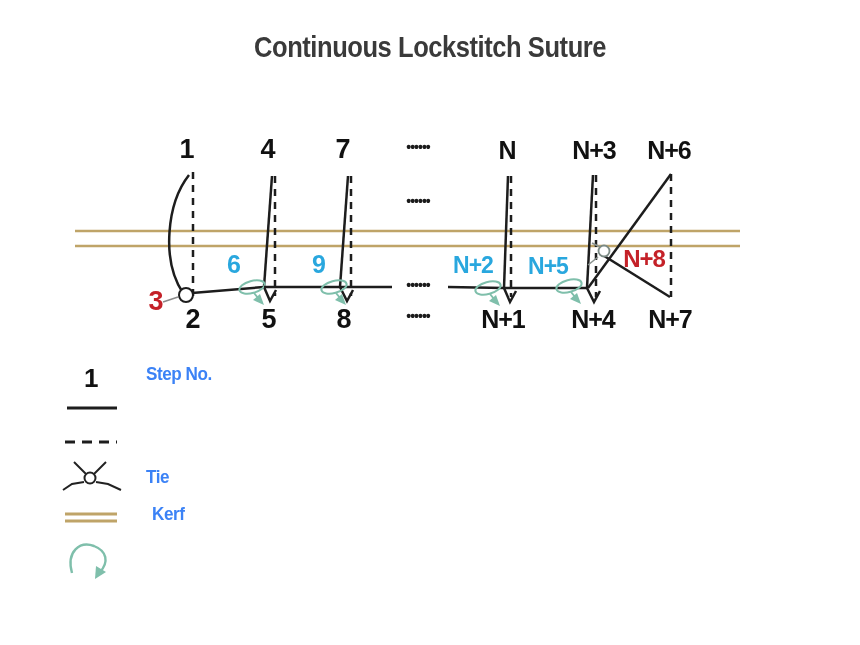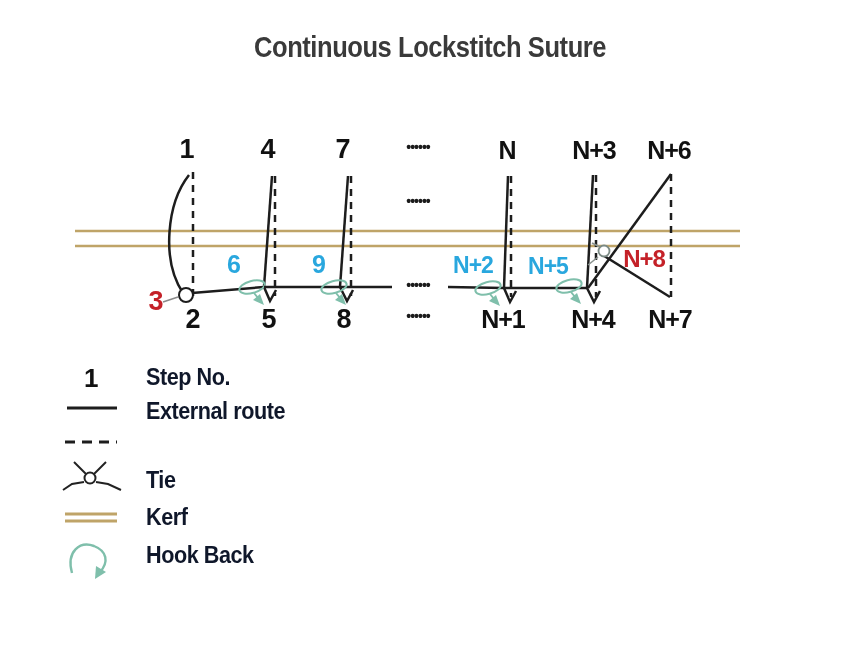--- a/index.html
+++ b/index.html
@@ -9,21 +9,21 @@
   }
   .title{
     position:absolute; top:31px; left:0; width:860px; text-align:center;
     font-size:29px; font-weight:bold; color:#3a3a3a;
   }
   .title span{display:inline-block; transform:scaleX(0.88); letter-spacing:-0.5px;}
   .diagram-svg{position:absolute; left:0; top:0;}
   svg text{font-family:"Liberation Sans", sans-serif; font-weight:bold;}
   .legend{position:absolute; left:0; top:0; width:860px; height:645px;}
   .leg-label{
-    position:absolute; left:146px; font-size:24px; font-weight:bold; color:#0f172a;
+    position:absolute; left:146px; font-size:19px; font-weight:bold; color:#3b82f6;
     white-space:nowrap;
   }
   .leg-label span{display:inline-block; transform:scaleX(0.9); transform-origin:0 50%; letter-spacing:-0.5px;}
   .leg-step{
     position:absolute; left:84px; top:363px; font-size:26px; font-weight:bold; color:#111111;
   }
   .leg-icon{position:absolute;}
 </style>
 </head>
 <body>
@@ -112,41 +112,39 @@
   </svg>
 
   <div class="legend">
 
     <div class="leg-step">1</div>
     <div class="leg-label" style="top:363px;"><span>Step No.</span></div>
 
     <svg class="leg-icon" style="left:66px; top:404px;" width="52" height="8">
       <line x1="1" y1="4" x2="51" y2="4" stroke="#1d1d1d" stroke-width="2.8"></line>
     </svg>
-    <div class="leg-label" style="top:397px;"><span>External route</span></div>
 
     <svg class="leg-icon" style="left:64px; top:438px;" width="54" height="8">
       <line x1="1" y1="4" x2="53" y2="4" stroke="#1d1d1d" stroke-width="2.8" stroke-dasharray="10 7"></line>
     </svg>
 
     <svg class="leg-icon" style="left:60px; top:458px;" width="64" height="42" viewBox="0 0 64 42">
       <line x1="26" y1="16" x2="14" y2="4" stroke="#222222" stroke-width="2"></line>
       <line x1="34" y1="16" x2="46" y2="4" stroke="#222222" stroke-width="2"></line>
       <polyline points="24,24 12,26 3,32" fill="none" stroke="#222222" stroke-width="2"></polyline>
       <polyline points="36,24 48,26 61,32" fill="none" stroke="#222222" stroke-width="2"></polyline>
       <circle cx="30" cy="20" r="5.5" fill="#ffffff" stroke="#222222" stroke-width="2"></circle>
     </svg>
     <div class="leg-label" style="top:466px;text-decoration:underline;"><span>Tie</span></div>
 
     <svg class="leg-icon" style="left:64px; top:511px;" width="54" height="14">
       <line x1="1" y1="3" x2="53" y2="3" stroke="#bfa468" stroke-width="2.8"></line>
       <line x1="1" y1="10" x2="53" y2="10" stroke="#bfa468" stroke-width="2.8"></line>
     </svg>
-    <div class="leg-label" style="top:503px;"><span>Kerf</span></div>
+    <div class="leg-label" style="top:503px;margin-left:6px;"><span>Kerf</span></div>
 
     <svg class="leg-icon" style="left:64px; top:535px;" width="52" height="46" viewBox="0 0 52 46">
       <path d="M 8,38 C 2,16 16,6 30,11 C 43,16 45,27 36,37" fill="none" stroke="#7fbfab" stroke-width="2.4"></path>
       <polygon points="31,44 42,37 32,31" fill="#7fbfab"></polygon>
     </svg>
-    <div class="leg-label" style="top:541px;"><span>Hook Back</span></div>
 
   </div>
 </div>
 
 </body></html>

